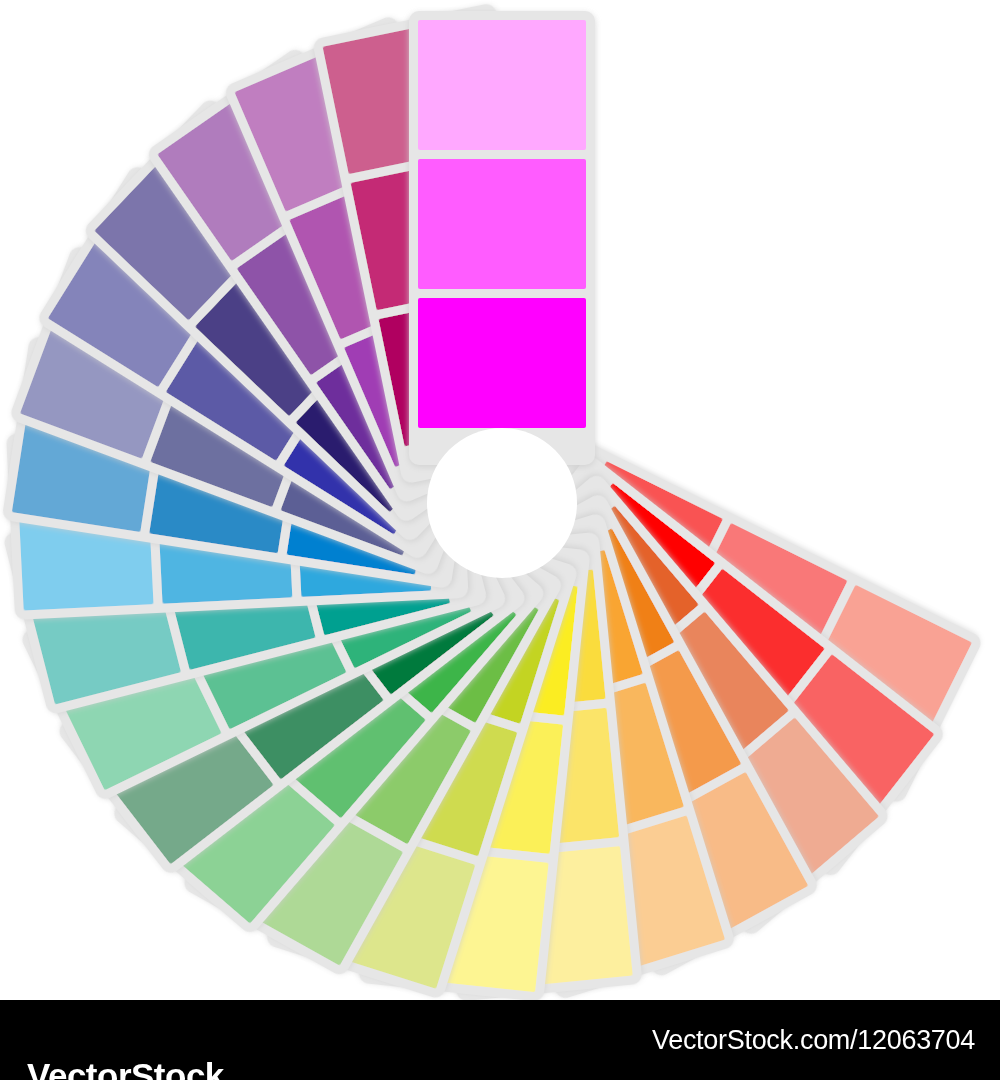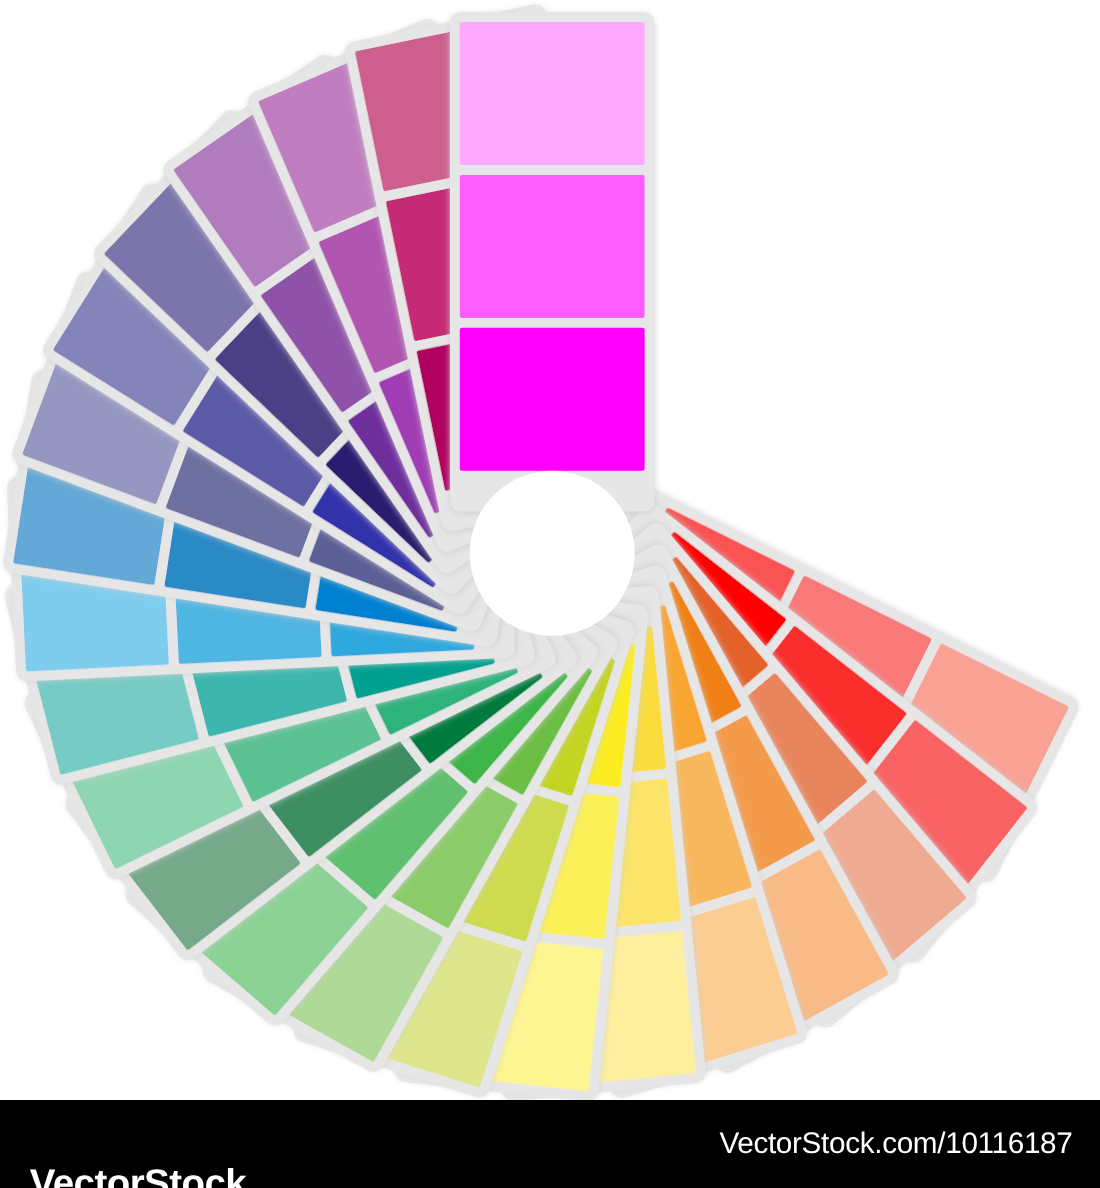--- a/index.html
+++ b/index.html
@@ -208,16 +208,16 @@
             <rect x="418" y="159" width="168" height="130" rx="2" fill="#ff5cff"></rect>
             <rect x="418" y="20" width="168" height="130" rx="2" fill="#ffa8ff"></rect>
           </g>
         </g>
       <circle id="center-hole" cx="502" cy="503" r="75" fill="#ffffff"></circle>
     </svg>
   </div>
 
   <div id="watermark-bar">
     <div id="wm-brand">VectorStock</div>
-    <div id="wm-url">VectorStock.com/10116187</div>
+    <div id="wm-url">VectorStock.com/12063704</div>
   </div>
 
 </div>
 
 </body></html>

